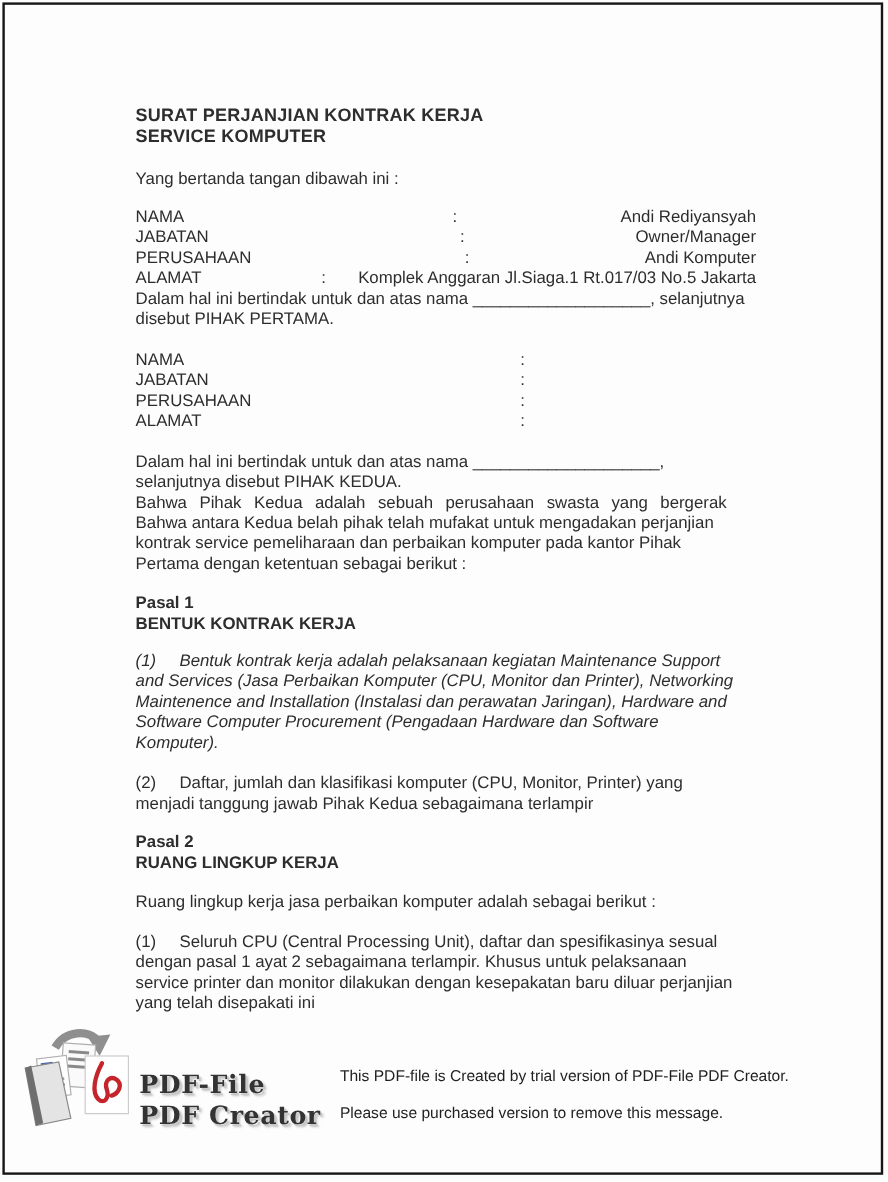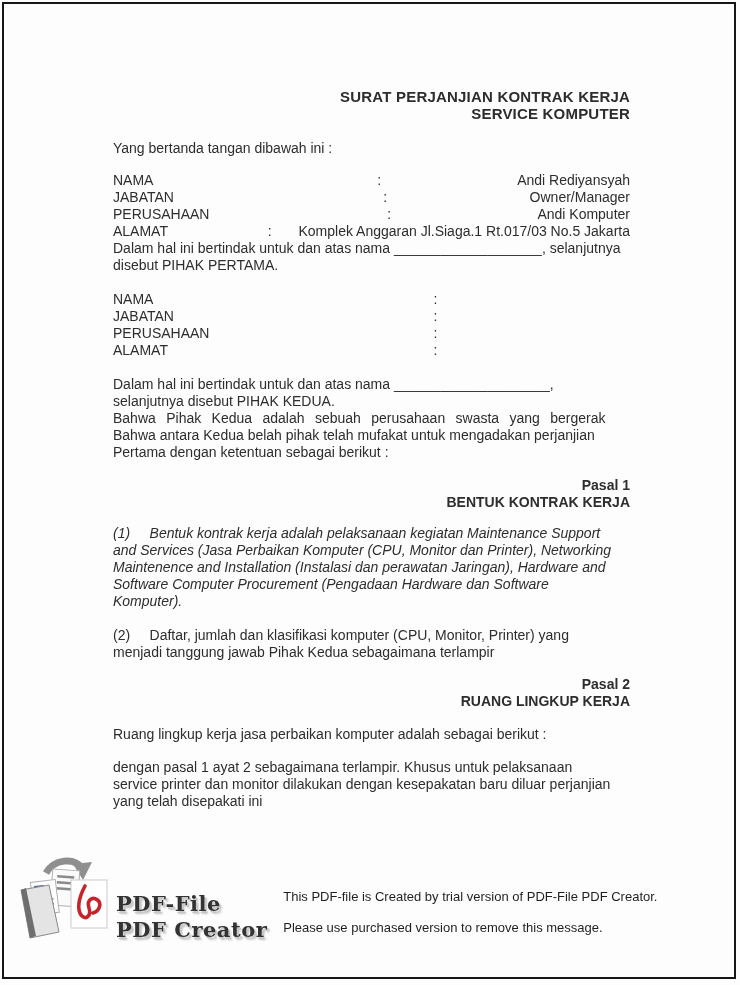--- a/index.html
+++ b/index.html
@@ -14,21 +14,21 @@
   .frame{
     position:absolute;top:2px;left:2px;right:4px;bottom:6px;
     border:2px solid #161616;
     pointer-events:none;
   }
   .content{
     position:absolute;left:113px;top:88px;width:517px;
     font-size:14px;line-height:17px;
   }
   .ln{white-space:pre;}
-  .c{text-align:right;}
+  .c{text-align:left;}
   .b{font-weight:bold;}
   .title{font-size:15px;line-height:17px;letter-spacing:.2px;}
   .spread{word-spacing:6.5px;}
   .mt14{margin-top:14px;font-style:italic;}
   .mt15{margin-top:15px;}
   .mt16{margin-top:16px;}
   .mt17{margin-top:17px;}
   .mt18{margin-top:18px;}
   .kv-row{display:flex;justify-content:space-between;}
   .kv-label{width:133px;flex:0 0 133px;}
@@ -110,20 +110,21 @@
           <span class="kv-sep">:</span>
           <span></span>
       </div>
     </div>
 
     <div class="mt17">
       <div class="ln">Dalam hal ini bertindak untuk dan atas nama ____________________,</div>
       <div class="ln">selanjutnya disebut PIHAK KEDUA.</div>
       <div class="ln spread">Bahwa Pihak Kedua adalah sebuah perusahaan swasta yang bergerak</div>
       <div class="ln">Bahwa antara Kedua belah pihak telah mufakat untuk mengadakan perjanjian</div>
+      <div class="ln">kontrak service pemeliharaan dan perbaikan komputer pada kantor Pihak</div>
       <div class="ln">Pertama dengan ketentuan sebagai berikut :</div>
     </div>
 
     <div class="c b mt16">Pasal 1</div>
     <div class="c b">BENTUK KONTRAK KERJA</div>
 
     <div class="mt14">
       <div class="ln">(1)     Bentuk kontrak kerja adalah pelaksanaan kegiatan Maintenance Support</div>
       <div class="ln">and Services (Jasa Perbaikan Komputer (CPU, Monitor dan Printer), Networking</div>
       <div class="ln">Maintenence and Installation (Instalasi dan perawatan Jaringan), Hardware and</div>
@@ -135,20 +136,21 @@
       <div class="ln">(2)     Daftar, jumlah dan klasifikasi komputer (CPU, Monitor, Printer) yang</div>
       <div class="ln">menjadi tanggung jawab Pihak Kedua sebagaimana terlampir</div>
     </div>
 
     <div class="c b mt15">Pasal 2</div>
     <div class="c b">RUANG LINGKUP KERJA</div>
 
     <div class="ln mt16">Ruang lingkup kerja jasa perbaikan komputer adalah sebagai berikut :</div>
 
     <div class="mt16">
+      <div class="ln">(1)     Seluruh CPU (Central Processing Unit), daftar dan spesifikasinya sesual</div>
       <div class="ln">dengan pasal 1 ayat 2 sebagaimana terlampir. Khusus untuk pelaksanaan</div>
       <div class="ln">service printer dan monitor dilakukan dengan kesepakatan baru diluar perjanjian</div>
       <div class="ln">yang telah disepakati ini</div>
     </div>
   </div>
 
   <div class="footer">
     <svg width="100" height="88" viewBox="0 0 100 88">
 
       <path d="M32 18 C 40 4, 60 2, 68 13" fill="none" stroke="#8f8f8f" stroke-width="7"></path>

